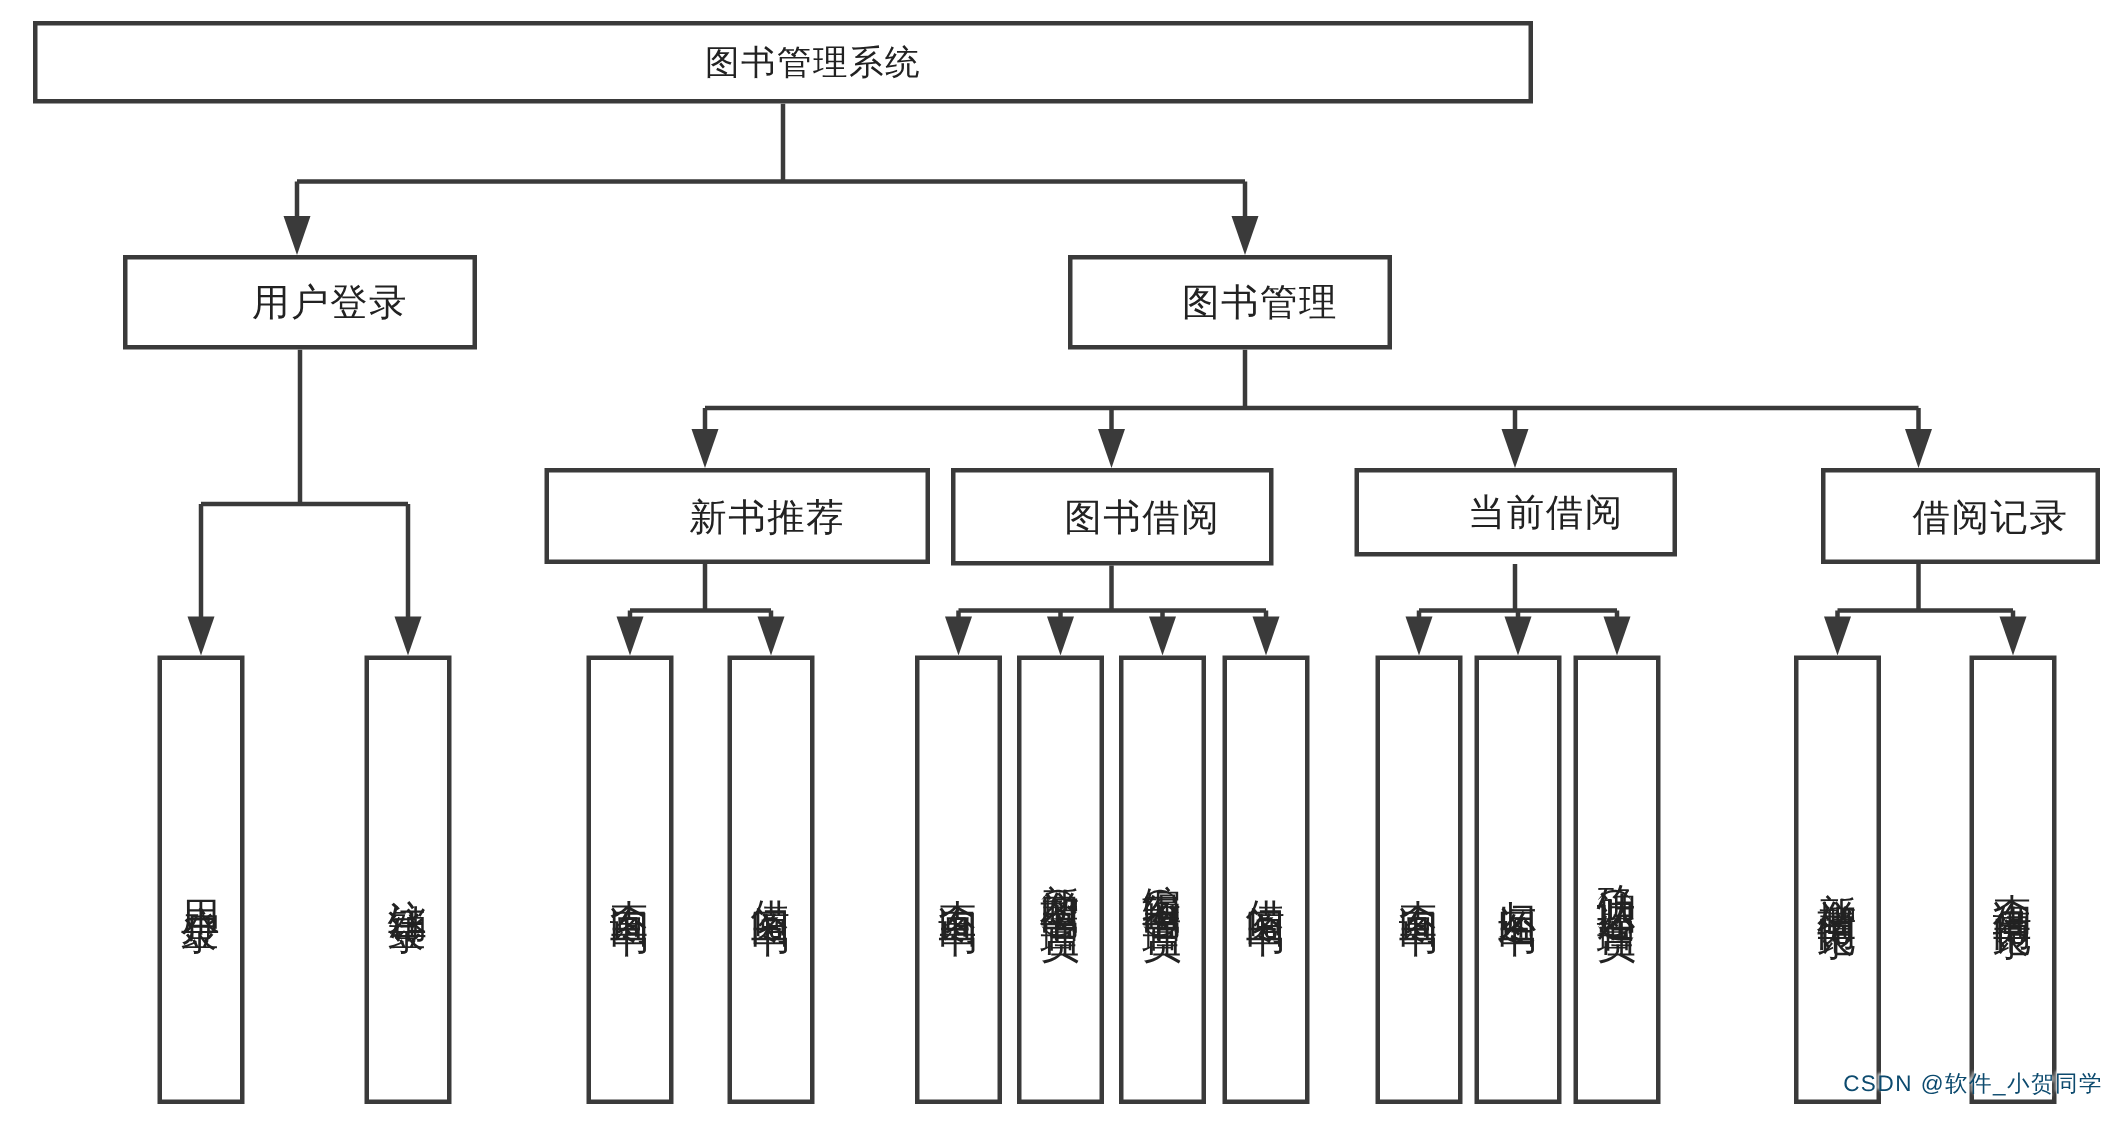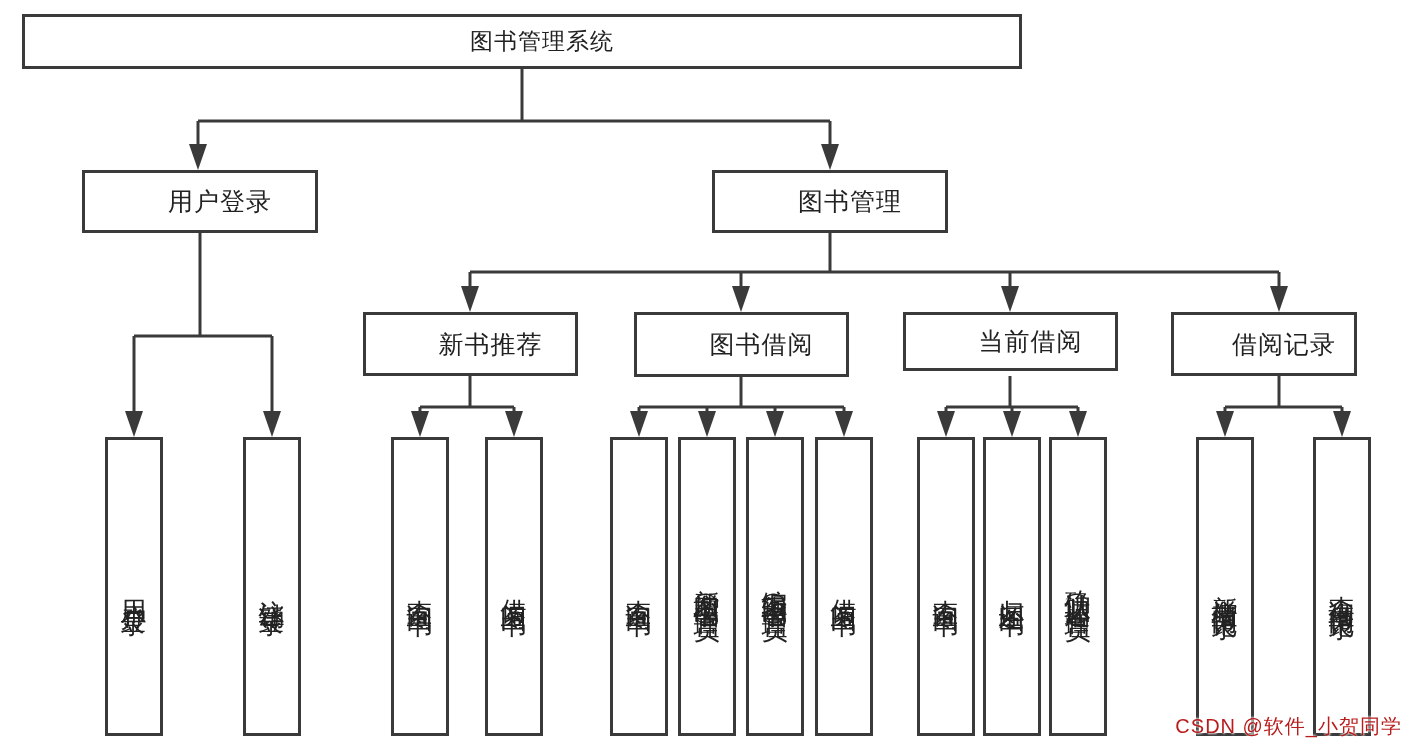--- a/index.html
+++ b/index.html
@@ -15,21 +15,21 @@
     z-index:1;
   }
   .hbox{font-size:25px;letter-spacing:1px;padding-left:40px;}
   .root{font-size:23px;}
   .vbox{
     writing-mode:vertical-rl;text-orientation:mixed;
     font-size:26px;letter-spacing:4px;line-height:1;
   }
   .watermark{
     position:absolute;right:3px;top:713px;z-index:5;
-    font-size:20px;letter-spacing:1px;color:#b91c1c;
+    font-size:15px;letter-spacing:1px;color:#0c4a6e;
     text-shadow:1px 1px 2px rgba(255,255,255,.95),-1px -1px 2px rgba(255,255,255,.95);
     text-align:center;
   }
 </style>
 </head>
 <body>
 
 <svg id="connectors" viewBox="0 0 1405 747" xmlns="http://www.w3.org/2000/svg">
   <g stroke="#3a3a3a" stroke-width="3" fill="none">
 
@@ -95,26 +95,26 @@
     <polygon points="1003,411 1021,411 1012,437"></polygon>
     <polygon points="1069,411 1087,411 1078,437"></polygon>
     <polygon points="1216,411 1234,411 1225,437"></polygon>
     <polygon points="1333,411 1351,411 1342,437"></polygon>
   </g>
 </svg>
 
 <div class="box hbox root" style="left:22px;top:14px;width:1000px;height:55px">图书管理系统</div>
 
 <div class="box hbox" style="left:82px;top:170px;width:236px;height:63px">用户登录</div>
-<div class="box hbox" style="left:712px;top:170px;width:236px;height:63px">图书管理</div>
+<div class="box hbox" style="left:712px;top:170px;width:216px;height:63px">图书管理</div>
 
-<div class="box hbox" style="left:363px;top:312px;width:215px;height:64px">新书推荐</div>
+<div class="box hbox" style="left:363px;top:312px;width:257px;height:64px">新书推荐</div>
 <div class="box hbox" style="left:634px;top:312px;width:215px;height:65px">图书借阅</div>
 <div class="box hbox" style="left:903px;top:312px;width:215px;height:59px">当前借阅</div>
-<div class="box hbox" style="left:1171px;top:312px;width:186px;height:64px">借阅记录</div>
+<div class="box hbox" style="left:1214px;top:312px;width:186px;height:64px">借阅记录</div>
 
 <div class="box vbox" style="left:105px;top:437px;width:58px;height:299px">用户登录</div>
 <div class="box vbox" style="left:243px;top:437px;width:58px;height:299px">注销登录</div>
 
 <div class="box vbox" style="left:391px;top:437px;width:58px;height:299px">查询图书</div>
 <div class="box vbox" style="left:485px;top:437px;width:58px;height:299px">借阅图书</div>
 
 <div class="box vbox" style="left:610px;top:437px;width:58px;height:299px">查询图书</div>
 <div class="box vbox" style="left:678px;top:437px;width:58px;height:299px">新增图书（管理员）</div>
 <div class="box vbox" style="left:746px;top:437px;width:58px;height:299px">编辑图书（管理员）</div>

